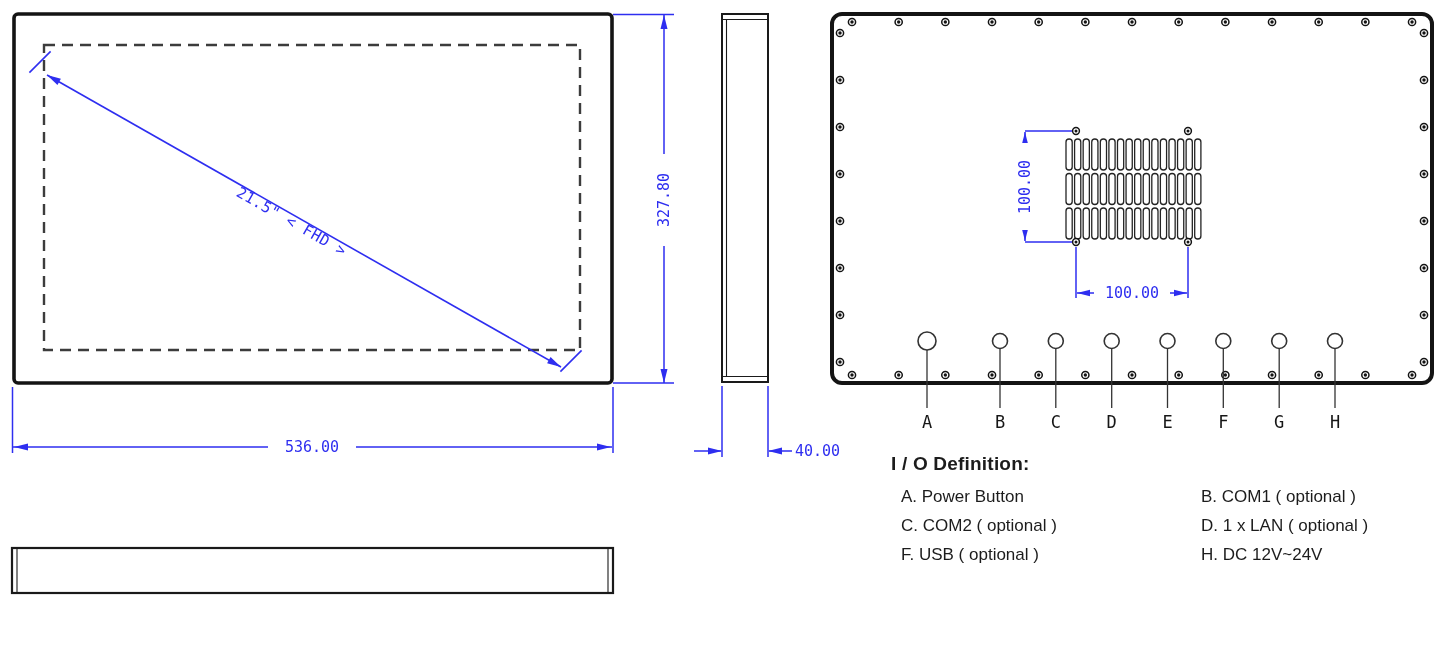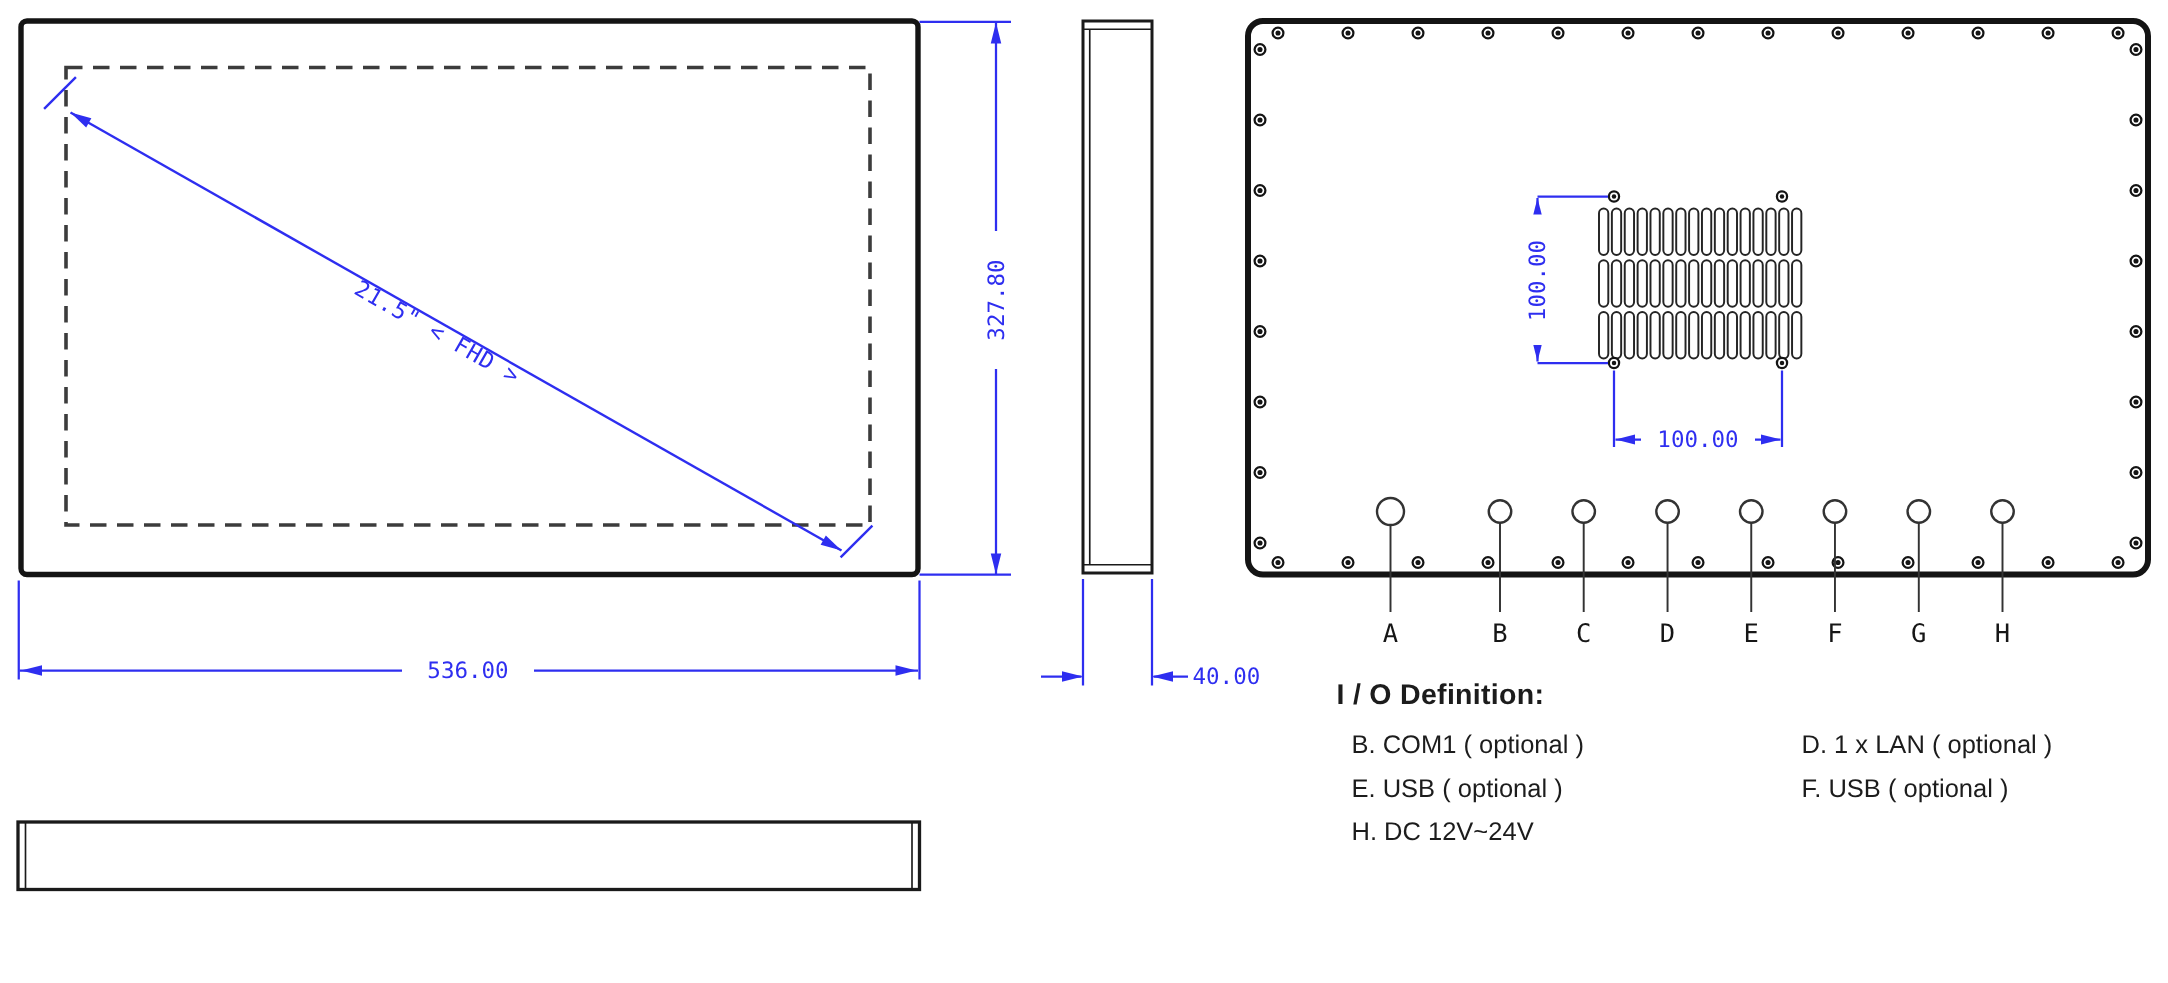--- a/index.html
+++ b/index.html
@@ -310,21 +310,22 @@
           <circle cx="1335" cy="341" r="7.5" fill="#ffffff" stroke="#333333" stroke-width="1.6"></circle>
           <line x1="1335" y1="348.5" x2="1335" y2="408" stroke="#333333" stroke-width="1.3"></line>
           <text x="1335" y="428" text-anchor="middle" class="port-letter">H</text>
         </g>
   </g>
 </svg>
 
 <div class="io-block">
   <div class="io-title">I / O Definition:</div>
   <div class="io-grid">
+    <span>A. Power Button</span>
     <span>B. COM1 ( optional )</span>
+    <span>C. COM2 ( optional )</span>
     <span>D. 1 x LAN ( optional )</span>
-    <span>E. USB ( optional )</span>
     <span>F.  USB ( optional )</span>
     <span>H. DC 12V~24V</span>
   </div>
 </div>
 
 </div>
 
 </body></html>

